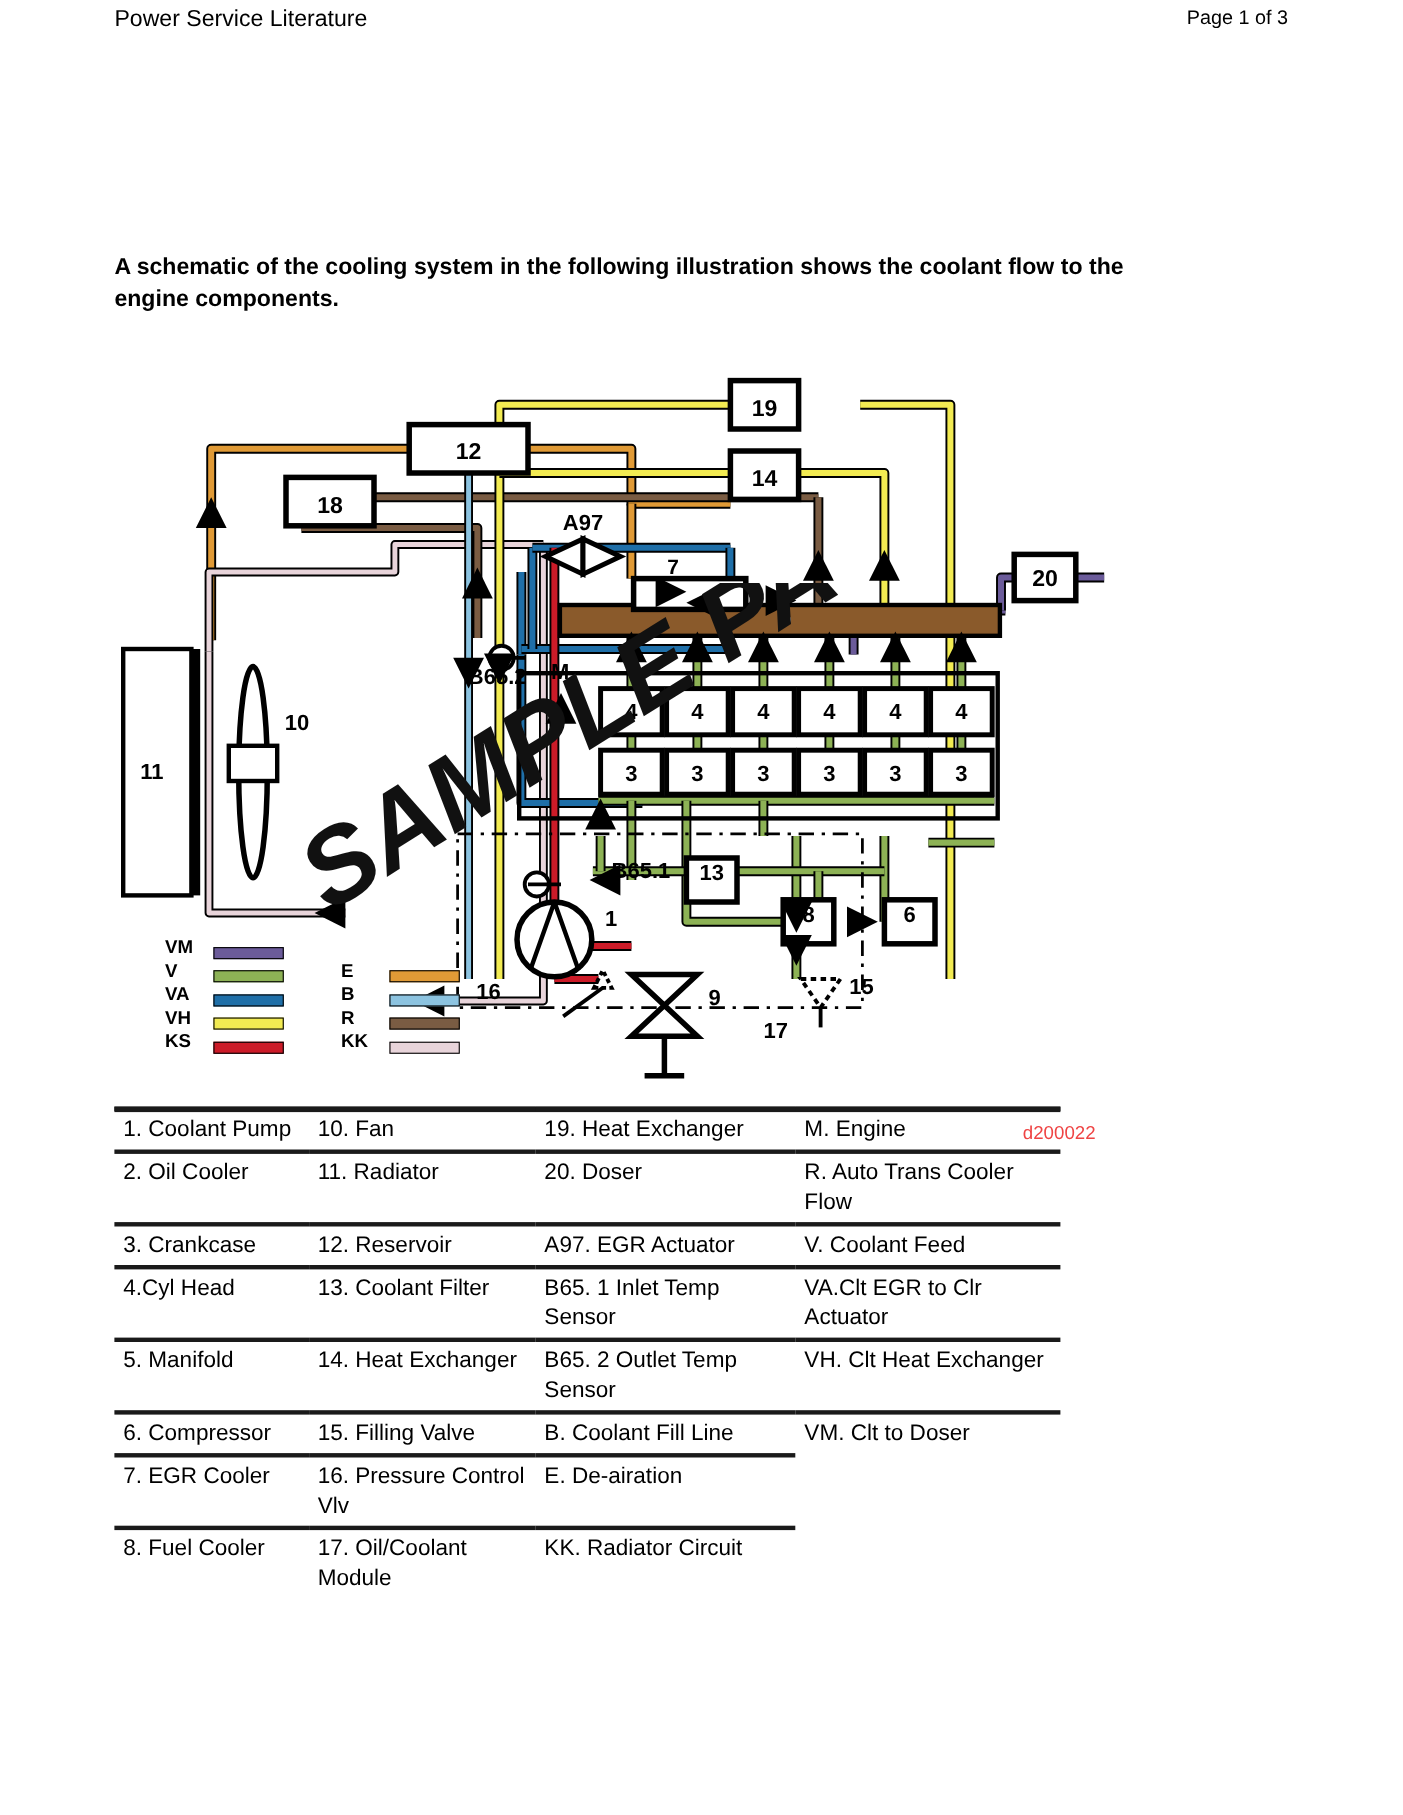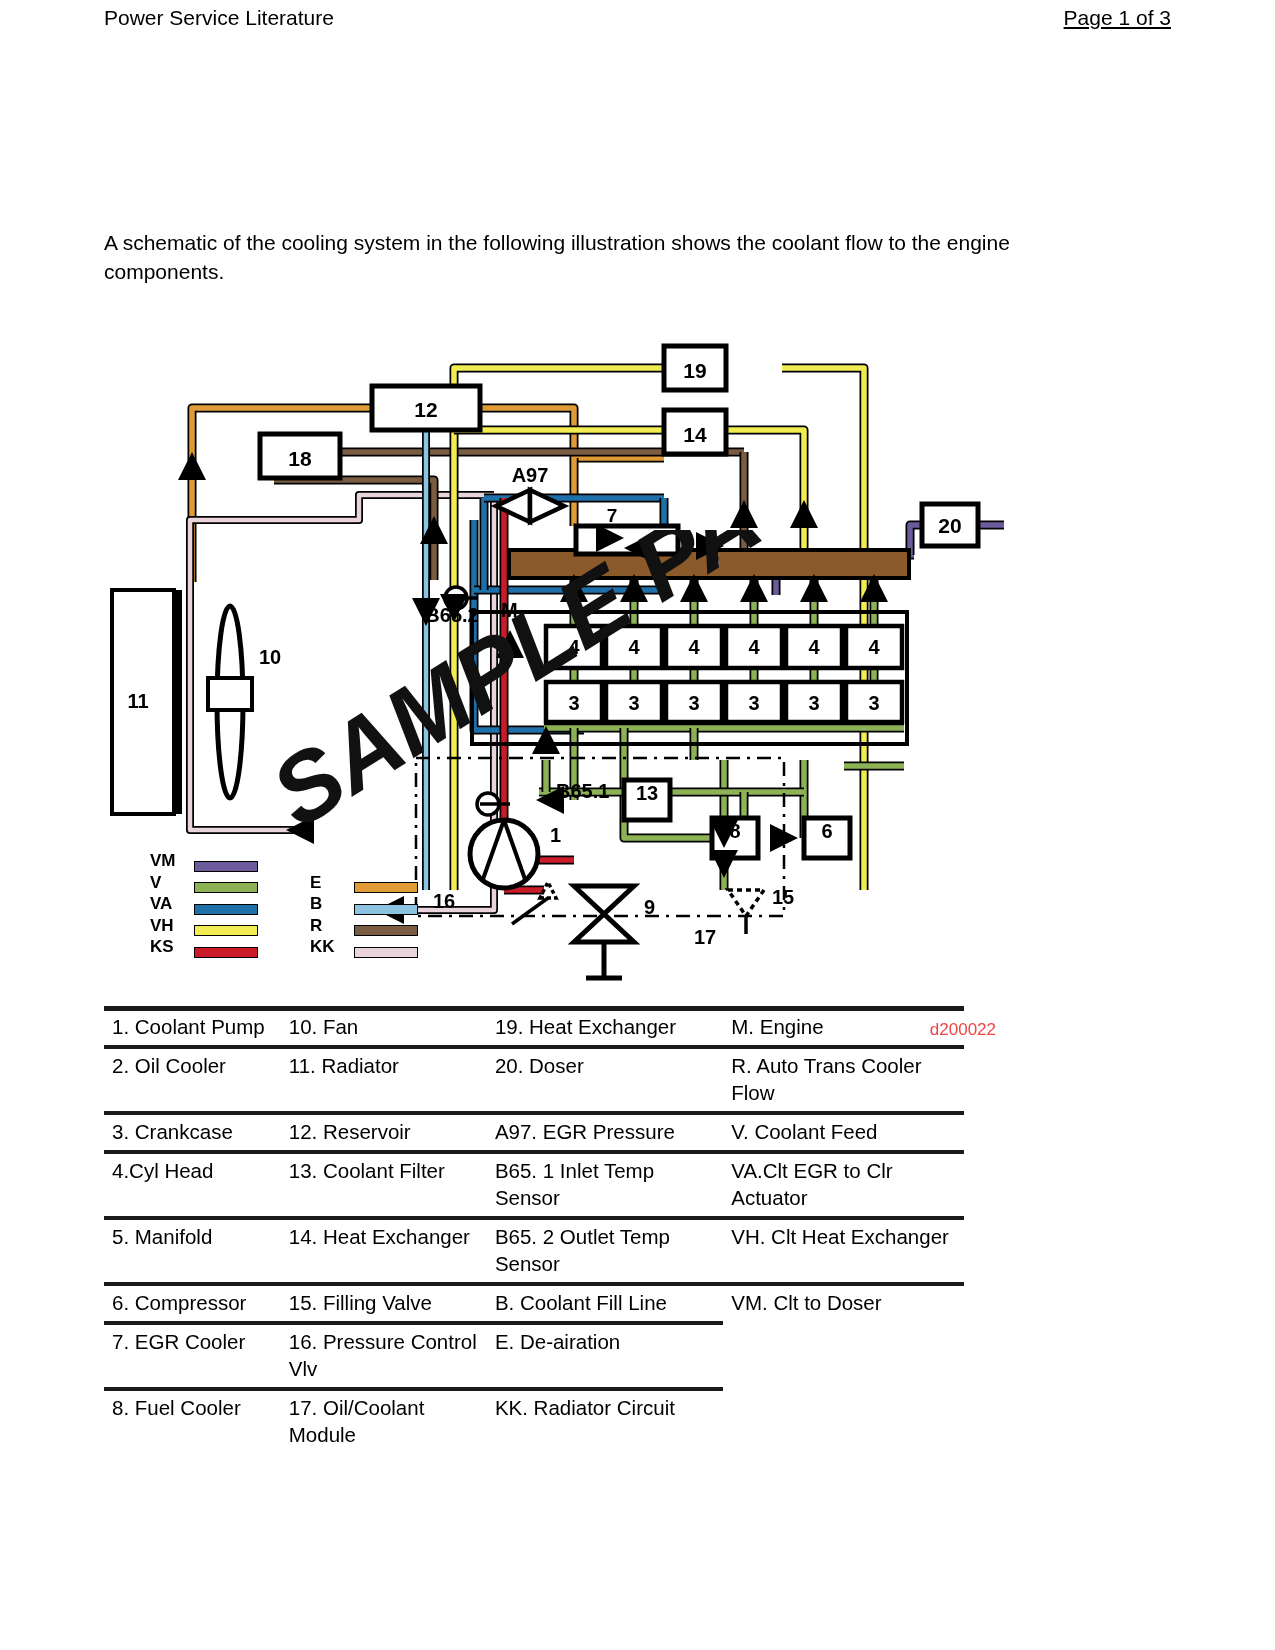--- a/index.html
+++ b/index.html
@@ -3,25 +3,25 @@
 <meta charset="utf-8">
 <style>
   html,body{margin:0;padding:0;background:#fff;}
   body{width:1275px;height:1650px;position:relative;
        font-family:"Liberation Sans",sans-serif;color:#000;}
   .page{position:absolute;inset:0;}
 
   
   .runhead{position:absolute;top:6px;left:104px;right:104px;height:30px;}
   .runhead .left{float:left;font-size:21px;}
-  .runhead .right{float:right;font-size:21px;text-decoration:underline;}
+  .runhead .right{float:right;font-size:18px;}
 
   
   .sec{position:absolute;left:104px;top:143px;font-size:21px;font-weight:bold;line-height:29px;}
-  .intro{position:absolute;left:104px;top:228px;width:965px;font-size:21px;line-height:29px;}
+  .intro{position:absolute;left:104px;top:228px;width:965px;font-size:21px;line-height:29px;font-weight:bold;}
 
   
   .figure{position:absolute;left:104px;top:330px;width:900px;height:680px;}
   .fig-svg{position:absolute;left:0;top:0;}
   .drawid{position:absolute;right:8px;top:690px;font-size:17px;color:#ef4444;}
 
   
   .wm{position:absolute;left:175px;top:200px;width:620px;height:420px;pointer-events:none;}
 
   
@@ -387,21 +387,21 @@
       </tr>
       <tr>
         <td class="c0">2. Oil Cooler</td>
         <td class="c1">11. Radiator</td>
         <td class="c2">20. Doser</td>
         <td class="c3">R. Auto Trans Cooler Flow</td>
       </tr>
       <tr>
         <td class="c0">3. Crankcase</td>
         <td class="c1">12. Reservoir</td>
-        <td class="c2">A97. EGR Pressure</td>
+        <td class="c2">A97. EGR Actuator</td>
         <td class="c3">V. Coolant Feed</td>
       </tr>
       <tr>
         <td class="c0">4.Cyl Head</td>
         <td class="c1">13. Coolant Filter</td>
         <td class="c2">B65. 1 Inlet Temp Sensor</td>
         <td class="c3">VA.Clt EGR to Clr Actuator</td>
       </tr>
       <tr>
         <td class="c0">5. Manifold</td>

